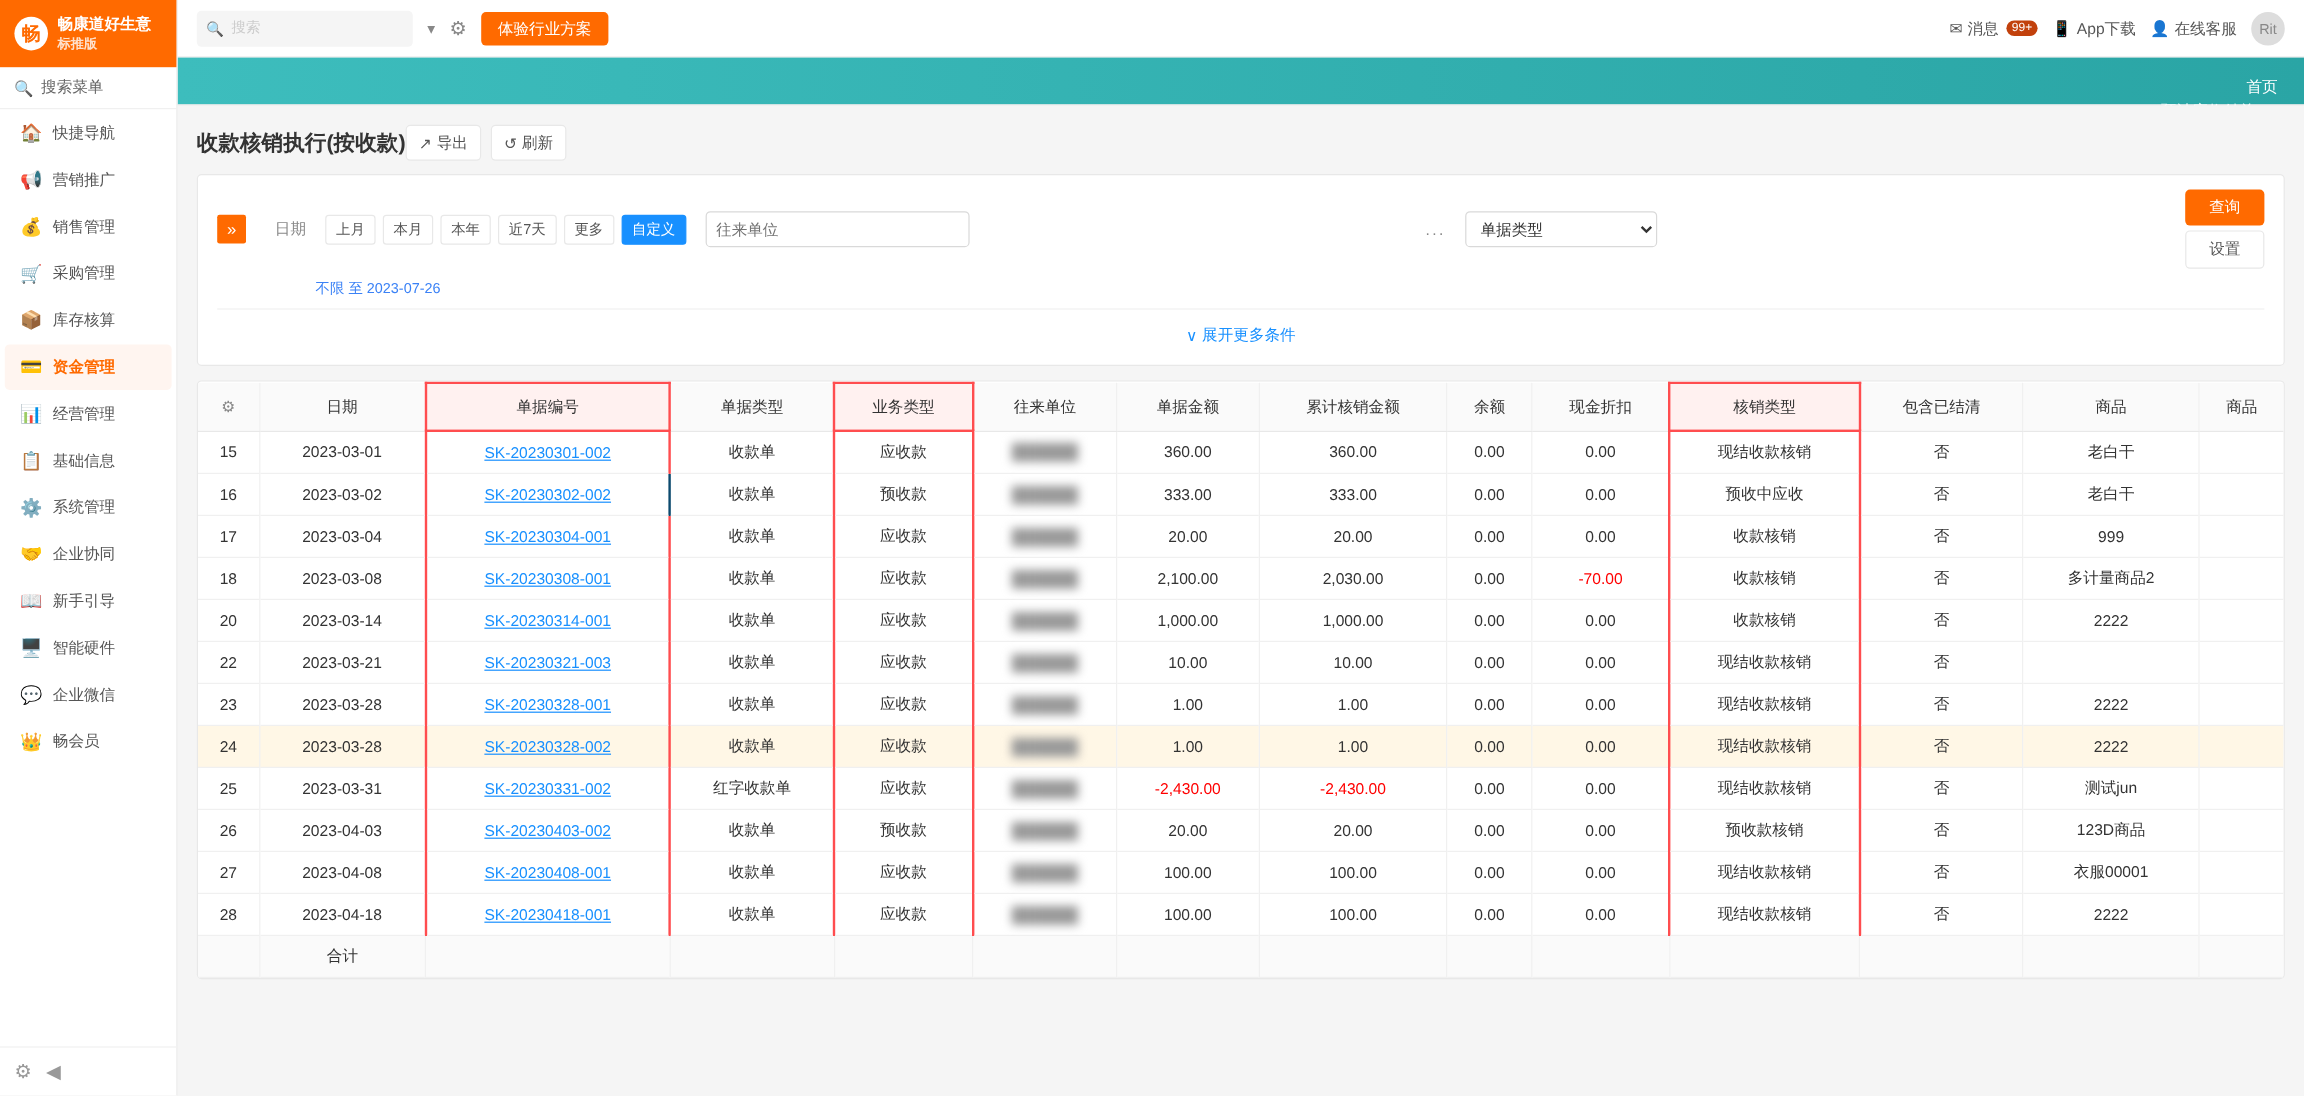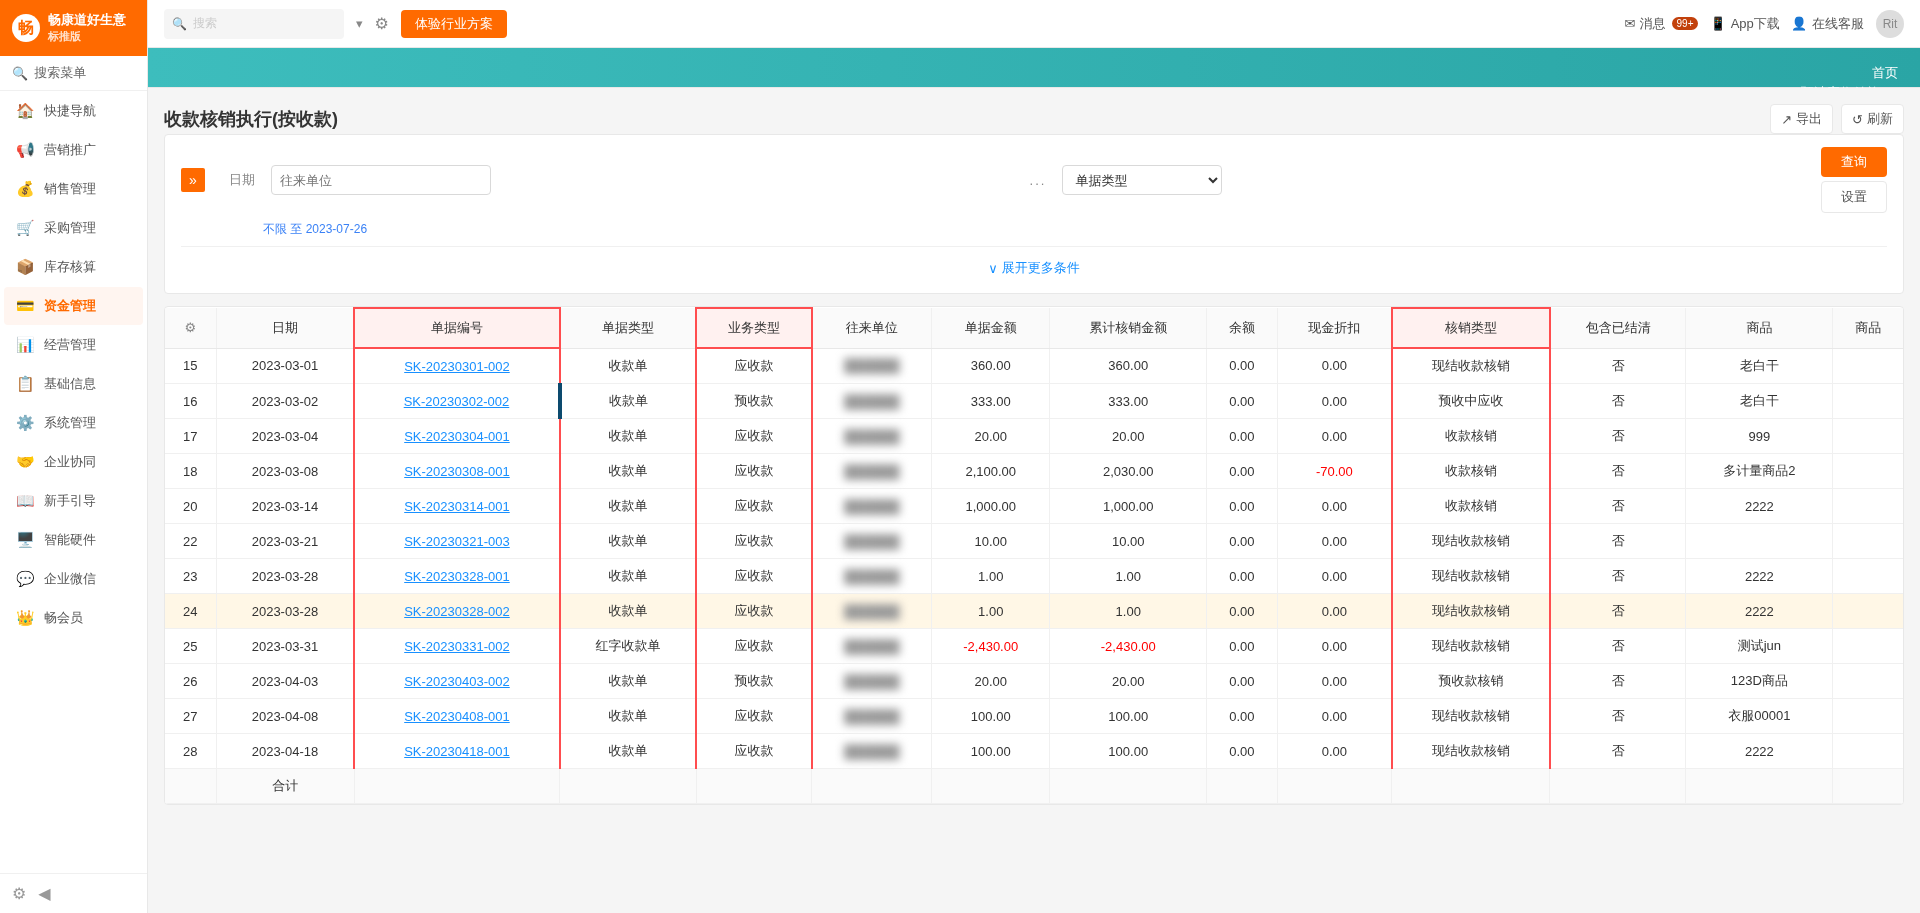--- a/index.html
+++ b/index.html
@@ -177,22 +177,22 @@
     
     .page-content {
       flex: 1;
       overflow: auto;
       padding: 16px;
       background: #f5f5f5;
     }
 
     
     .page-header {
-      display: flex; align-items: center; justify-content: space-between;
-      margin-bottom: 0;
+      display: flex; align-items: center; justify-content: flex-start;
+      margin-bottom: 11px;
     }
     .page-title {
       font-size: 18px; font-weight: bold; color: #333;
     }
     .page-header-actions {
       display: flex; gap: 8px; align-items: center;
     }
     .header-action-btn {
       display: flex; align-items: center; gap: 4px;
       padding: 5px 10px;
@@ -511,20 +511,28 @@
         </button>
       </div>
     </div>
 
     <div class="filter-panel">
       <div class="filter-row">
         <div style="display:flex;align-items:center;gap:4px;margin-right:8px;">
           <div class="expand-arrow">»</div>
         </div>
         <span class="filter-label">日期</span>
+        <div class="filter-date-group">
+          <button class="filter-date-btn">上月</button>
+          <button class="filter-date-btn">本月</button>
+          <button class="filter-date-btn">本年</button>
+          <button class="filter-date-btn">近7天</button>
+          <button class="filter-date-btn">更多</button>
+          <button class="filter-date-btn custom">自定义</button>
+        </div>
         <div style="flex:1;min-width:80px;">
           <input class="filter-input" type="text" style="width: 220px;" placeholder="往来单位">
         </div>
         <span class="filter-dots">...</span>
         <div style="flex:1;min-width:80px;">
           <select class="filter-select">
             <option>单据类型</option>
           </select>
         </div>
         <div class="filter-actions">
@@ -577,21 +585,21 @@
               <td>0.00</td>
               <td>0.00</td>
               <td style="border-left:2px solid #ff4d4f;border-right:2px solid #ff4d4f;">现结收款核销</td>
               <td>否</td>
               <td>老白干</td>
               <td></td>
             </tr>
             <tr>
               <td>16</td>
               <td>2023-03-02</td>
-              <td style="border-left:2px solid #ff4d4f;border-right:4px solid #0c4a6e;text-align:center;"><a class="link-blue" href="#">SK-20230302-002</a></td>
+              <td style="border-left:2px solid #ff4d4f;border-right:2px solid #0c4a6e;text-align:center;"><a class="link-blue" href="#">SK-20230302-002</a></td>
               <td>收款单</td>
               <td style="border-left:2px solid #ff4d4f;border-right:2px solid #ff4d4f;">预收款</td>
               <td class="blurred">██████</td>
               <td>333.00</td>
               <td>333.00</td>
               <td>0.00</td>
               <td>0.00</td>
               <td style="border-left:2px solid #ff4d4f;border-right:2px solid #ff4d4f;">预收中应收</td>
               <td>否</td>
               <td>老白干</td>

